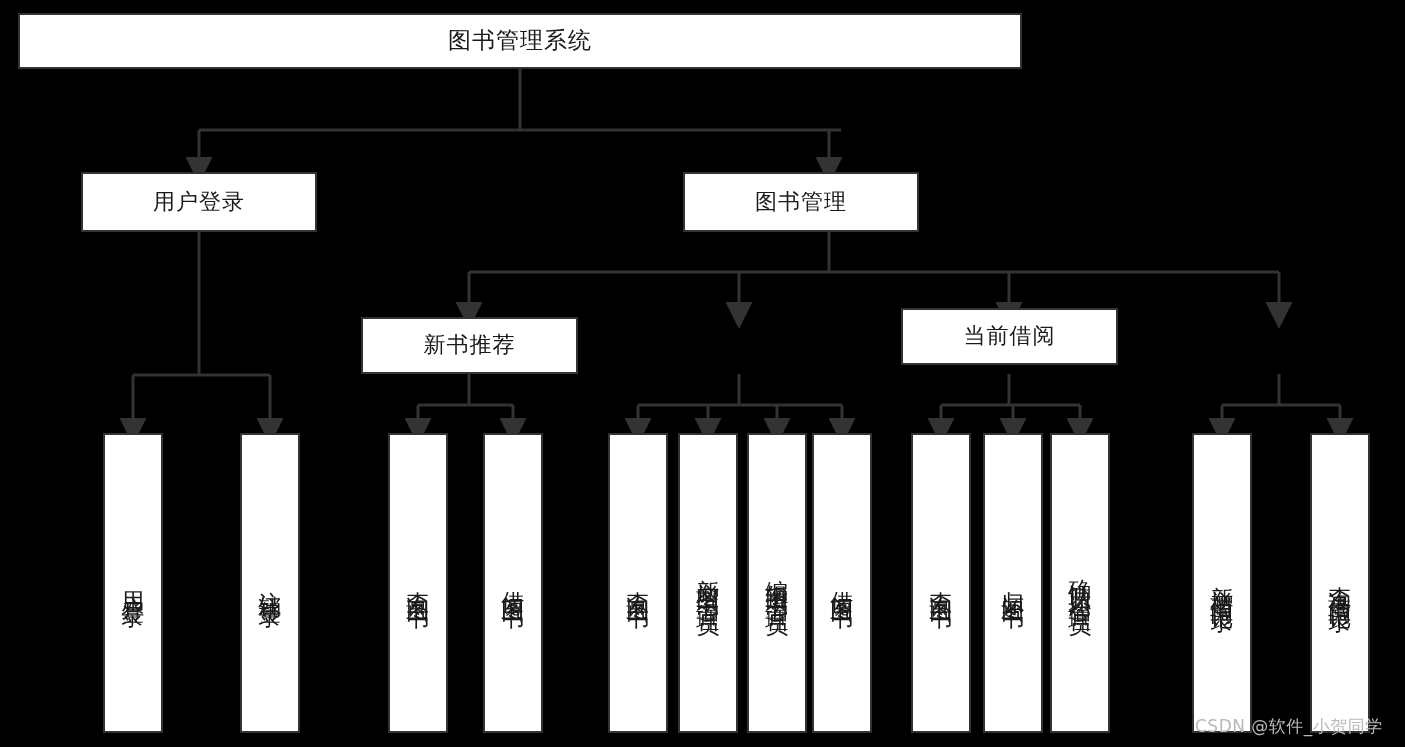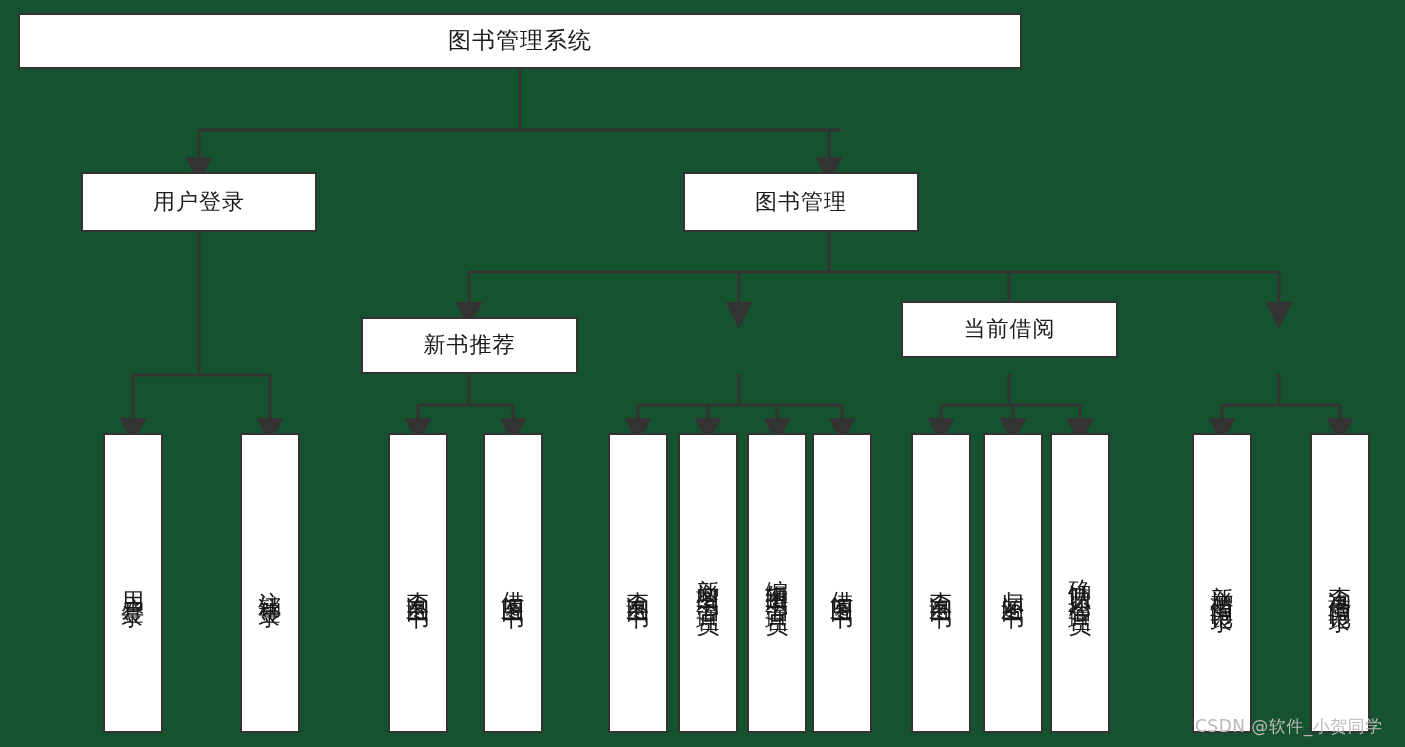--- a/index.html
+++ b/index.html
@@ -8,21 +8,21 @@
     padding: 0;
     background: #ffffff;
   }
   body {
     font-family: "DejaVu Sans", "Liberation Sans", sans-serif;
   }
   #diagram-canvas {
     position: relative;
     width: 1405px;
     height: 747px;
-    background: #14532d;
+    background: #000000;
     overflow: hidden;
   }
   #edges-layer {
     position: absolute;
     left: 0;
     top: 0;
     width: 1405px;
     height: 747px;
     pointer-events: none;
   }
@@ -132,21 +132,21 @@
   <div class="node node-h" style="left:81px; top:172px; width:236px; height:60px;">
     <span>用户登录</span>
   </div>
   <div class="node node-h" style="left:683px; top:172px; width:236px; height:60px;">
     <span>图书管理</span>
   </div>
 
   <div class="node node-h" style="left:361px; top:317px; width:217px; height:57px;">
     <span>新书推荐</span>
   </div>
-  <div class="node node-h" style="left:901px; top:301px; width:217px; height:57px;">
+  <div class="node node-h" style="left:901px; top:308px; width:217px; height:57px;">
     <span>当前借阅</span>
   </div>
 
   <div class="node node-v" style="left:103px; top:433px; width:60px; height:300px;">
     <span>用户登录</span>
   </div>
   <div class="node node-v" style="left:240px; top:433px; width:60px; height:300px;">
     <span>注销登录</span>
   </div>
   <div class="node node-v" style="left:388px; top:433px; width:60px; height:300px;">

